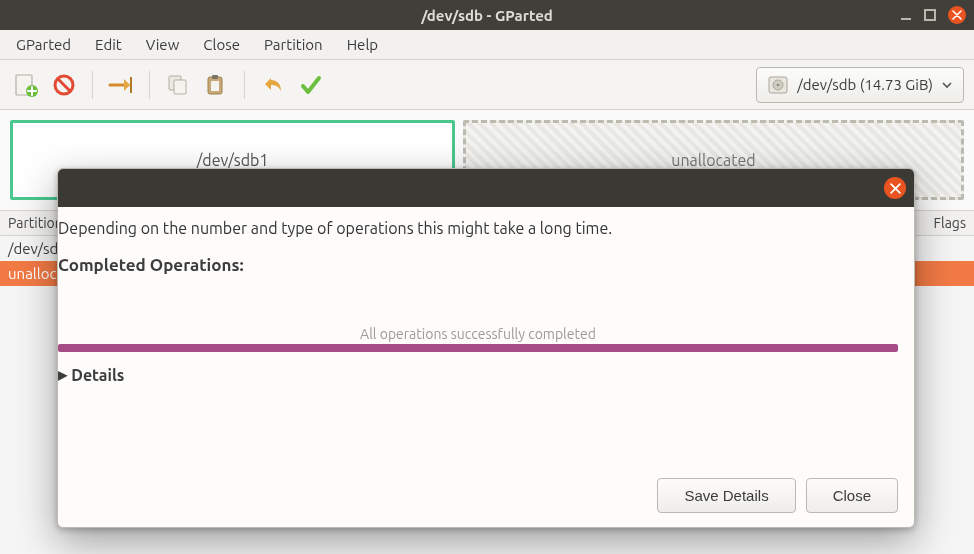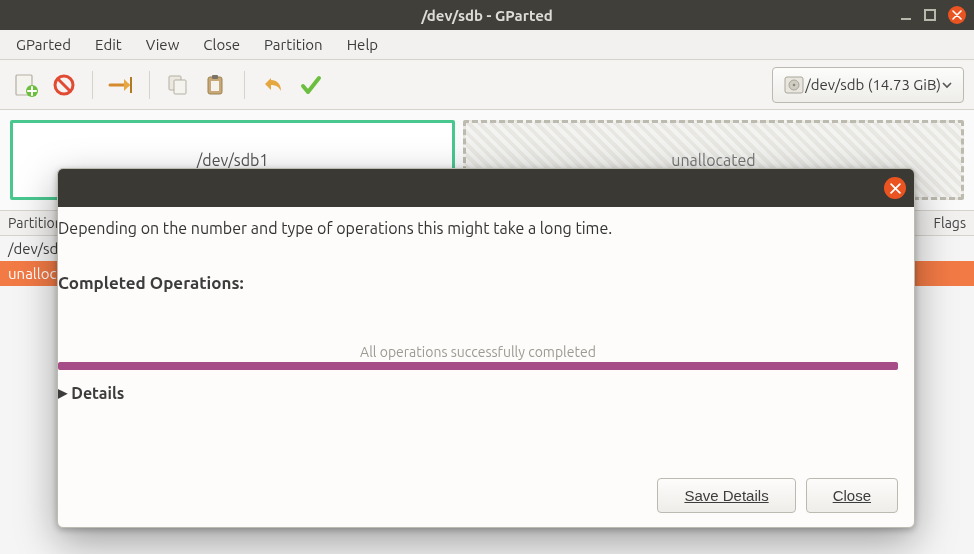--- a/index.html
+++ b/index.html
@@ -57,20 +57,21 @@
   .tool-icon { width: 32px; height: 32px; display:flex; align-items:center; justify-content:center; border-radius:4px; }
   .tool-sep { width:1px; height:28px; background:#d6d3cc; margin:0 6px; }
   .tool-spacer { flex:1; }
   .device-selector {
     border: 1px solid #bcb9b0;
     background: linear-gradient(#fcfcfb,#eeede9);
     border-radius: 4px;
     padding: 6px 10px;
     display: flex;
     align-items: center;
+    gap: 8px;
     font-size: 15px;
   }
   .device-selector .hd-icon { width:22px; height:22px; }
   .device-selector .caret { width:12px; }
 
   
   .partition-area {
     padding: 10px;
     display:flex;
     gap:8px;
@@ -147,39 +148,38 @@
     width:22px;
     height:22px;
     border-radius:50%;
     background:#e95420;
     display:flex;
     align-items:center;
     justify-content:center;
   }
   .modal-body { padding: 12px 16px 0 0; flex:1; display:flex; flex-direction:column; }
   .note { font-size:16px; color:#333; margin-bottom:18px; }
-  .sect-h { font-weight:700; font-size:17px; margin-bottom:8px;margin-top:18px; }
+  .sect-h { font-weight:700; font-size:17px; margin-bottom:8px; }
   .status-text { text-align:center; color:#9d9a93; font-size:14px; margin-bottom:2px;margin-top:44px; }
   .progress {
     height:8px;
     width:100%;
     background:#ddd9d2;
     border-radius:2px;
     overflow:hidden;
     margin-bottom:14px;
   }
   .progress .bar { height:100%; background:#a64d88; width:100%; }
   .details-row { display:flex; align-items:center; gap:4px; font-weight:700; font-size:16px; cursor:pointer; }
   .details-row .tri { font-size:12px; }
   .modal-footer {
     display:flex;
     justify-content:flex-end;
     gap:10px;
     padding:14px 16px;
-    text-decoration:underline;
   }
   .btn {
     border:1px solid #bcb9b0;
     background: linear-gradient(#fdfcfb,#eeede9);
     border-radius:4px;
     padding:8px 26px;
     font-size:15px;
     color:#3c3c3c;
   }
 

